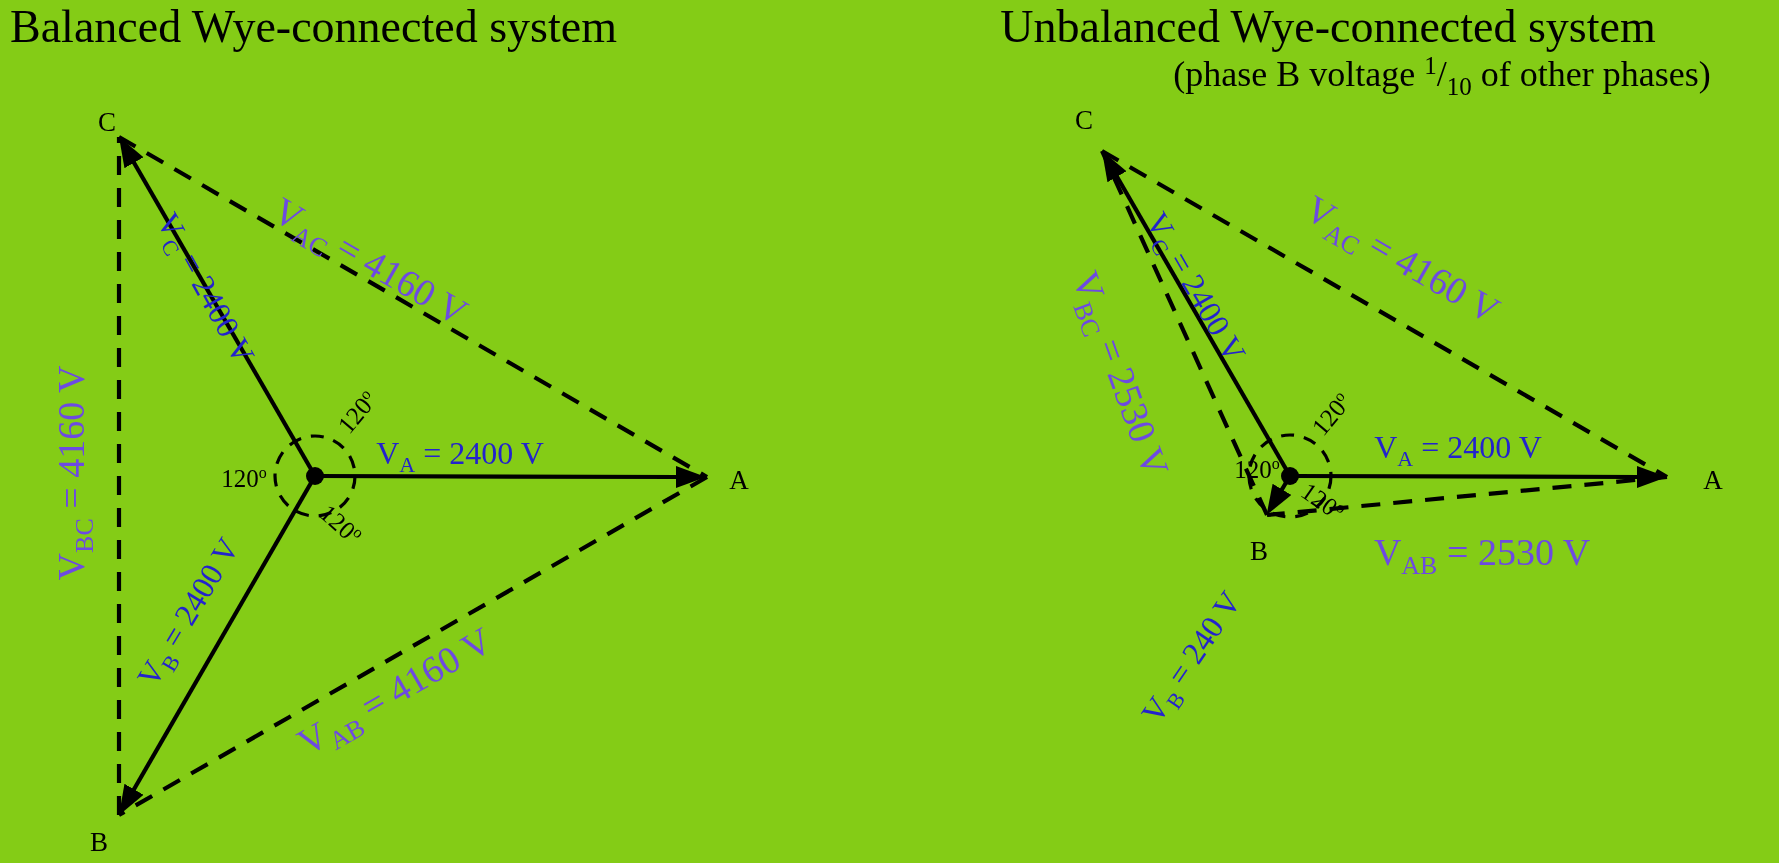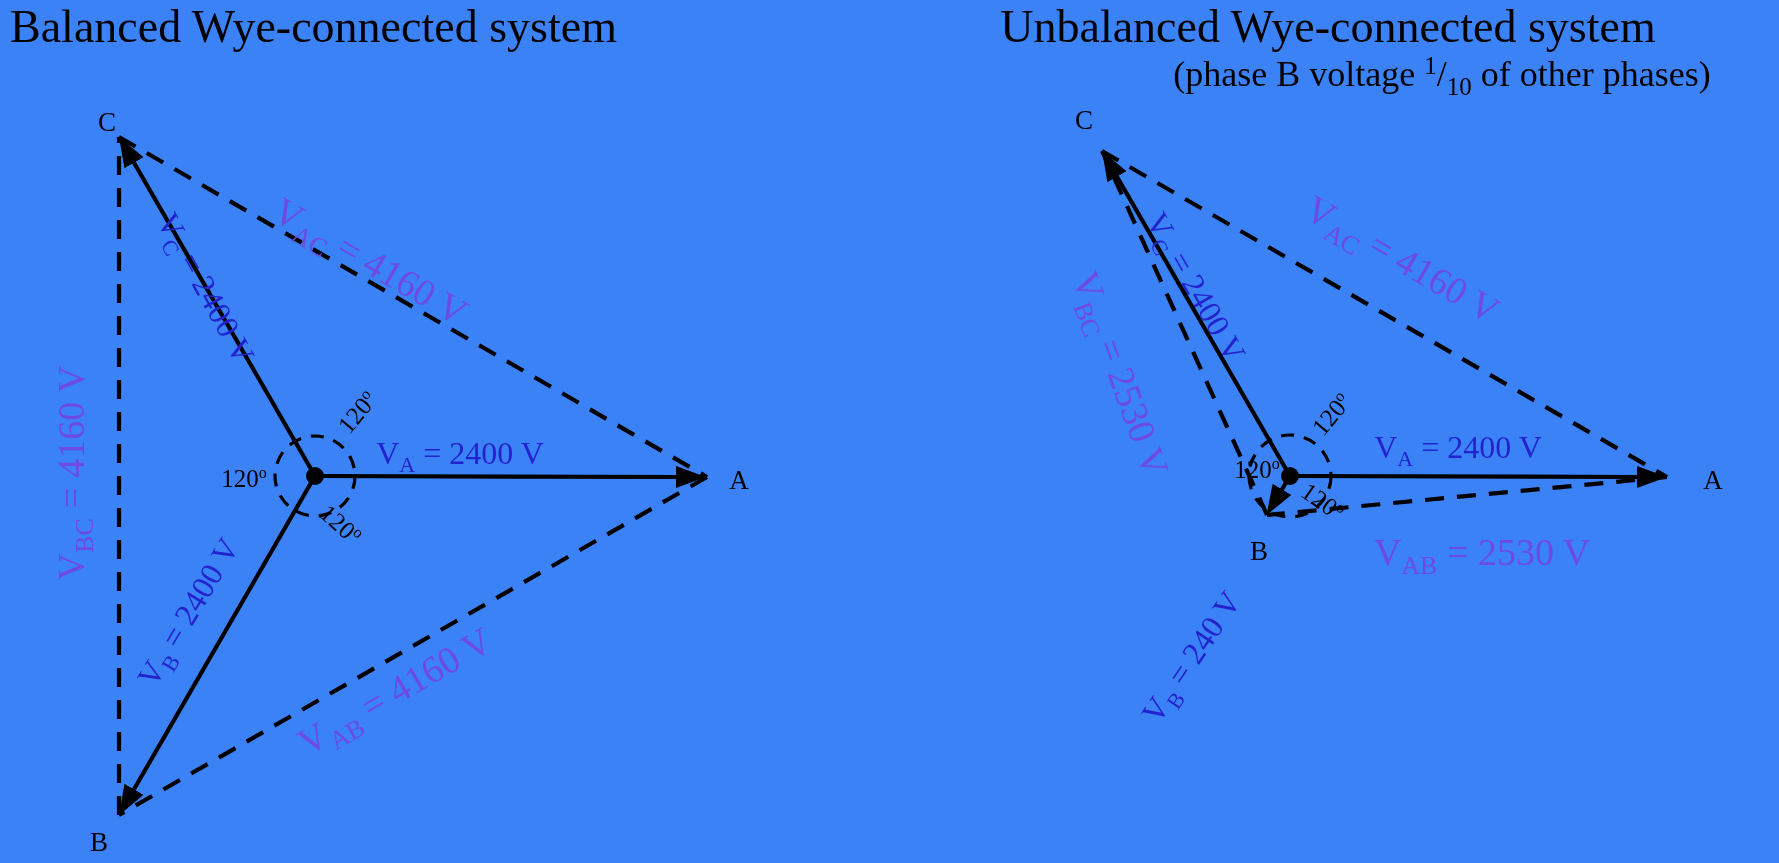--- a/index.html
+++ b/index.html
@@ -1,16 +1,16 @@
 <!DOCTYPE html>
 <html><head>
 <meta charset="utf-8">
 <style>
   html,body{margin:0;padding:0;background:#ffffff;}
-  .stage{position:relative;width:1779px;height:863px;background:#3b82f6;overflow:hidden;}
+  .stage{position:relative;width:1779px;height:863px;background:#84cc16;overflow:hidden;}
   svg{display:block;}
   svg text{font-family:"Liberation Serif","DejaVu Serif",serif;}
   .ink{fill:#000000;}
   .stroked{stroke:#000000;fill:none;}
 </style>
 </head>
 <body>
 
 <div class="stage">
 <svg width="1779" height="863" viewBox="0 0 1779 863" xmlns="http://www.w3.org/2000/svg">

